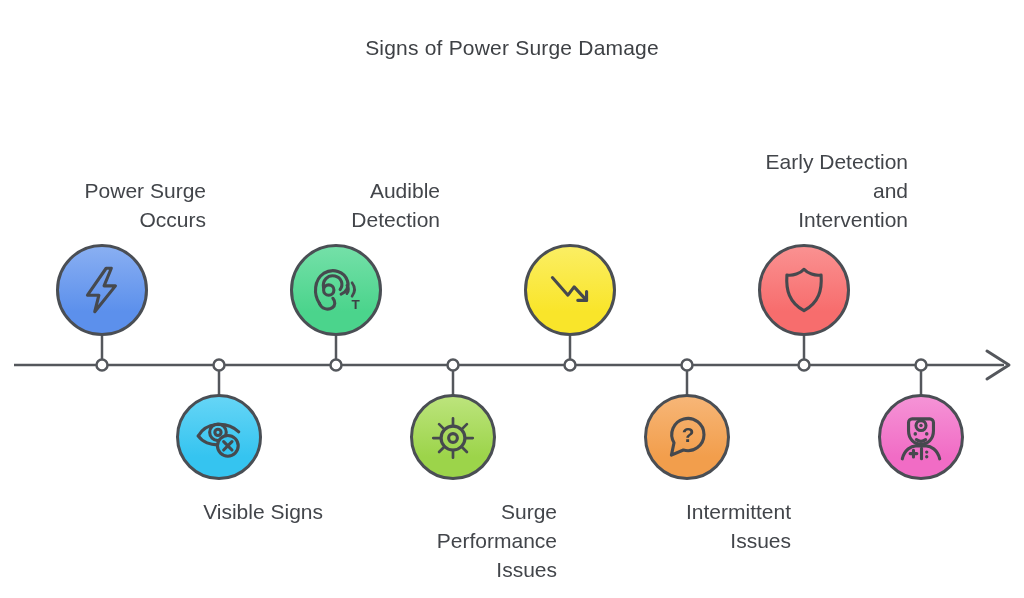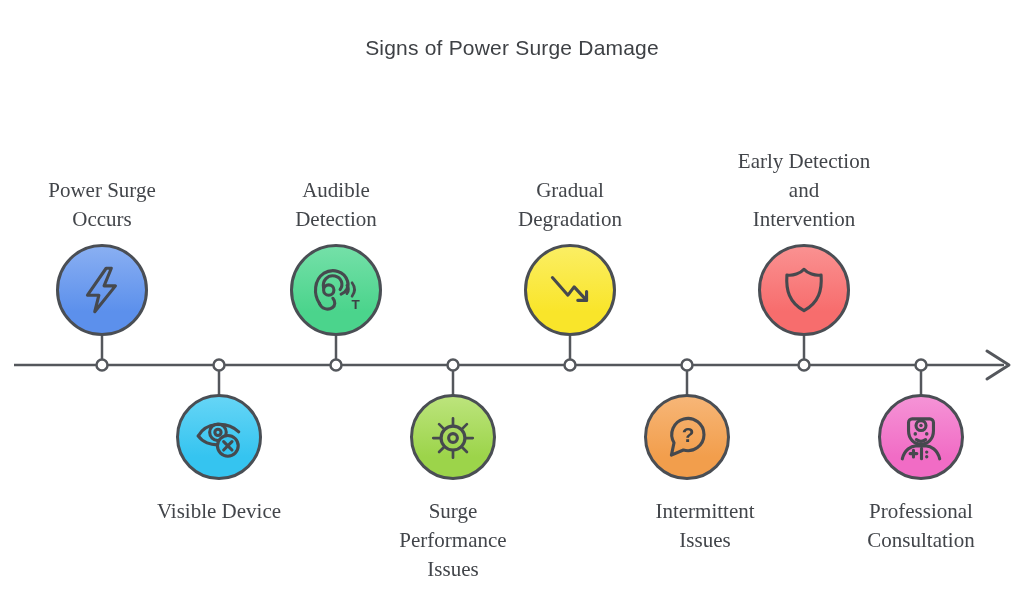--- a/index.html
+++ b/index.html
@@ -6,22 +6,22 @@
   .canvas{
     position:relative;width:1024px;height:598px;background:#ffffff;overflow:hidden;
     font-family:"Liberation Sans", sans-serif;
   }
   .title{
     position:absolute;top:17px;left:0;width:1024px;text-align:center;
     font-size:21px;color:#3e4145;letter-spacing:.2px;margin-top:19px;
   }
   .timeline-svg{position:absolute;top:0;left:0;width:1024px;height:598px;}
   .node-label{
-    position:absolute;width:208px;text-align:center;font-size:21px;line-height:29px;
-    color:#42454a;white-space:pre-line;font-family:Liberation Serif, serif;
+    position:absolute;width:208px;text-align:right;font-size:21px;line-height:29px;
+    color:#42454a;white-space:pre-line;
   }
   .node-label.above{bottom:364px;}
   .node-label.below{top:497px;}
   .node-circle{
     position:absolute;box-sizing:border-box;border:3px solid #4a4e54;border-radius:50%;
     display:flex;align-items:center;justify-content:center;
   }
   .node-circle.above{width:92px;height:92px;top:244px;}
   .node-circle.below{width:86px;height:86px;top:394px;}
   .icon{stroke:#46494e;fill:none;stroke-width:3;stroke-linecap:round;stroke-linejoin:round;}
@@ -59,21 +59,21 @@
   </svg>
 
   <div class="node-label above" style="left:-2px">Power Surge
 Occurs</div>
   <div class="node-circle above" style="left: 56px; background: linear-gradient(rgb(137, 175, 242) 0%, rgb(92, 144, 236) 75%);">
     <svg class="icon" width="58" height="58" viewBox="0 0 56 56">
       <path d="M32 7 L14 33 L25 33 L21 49 L41 24 L30 24 L37 7 Z"></path>
     </svg>
   </div>
 
-  <div class="node-label below" style="left:115px">Visible Device</div>
+  <div class="node-label below" style="left:115px">Visible Signs</div>
   <div class="node-circle below" style="left: 176px; background: linear-gradient(rgb(101, 213, 246) 0%, rgb(53, 196, 240) 75%);">
     <svg class="icon" width="54" height="54" viewBox="0 0 52 52">
       <path d="M6 25 C13 12 33 10 45 21"></path>
       <path d="M6 25 C10 31 18 34 26 33.5"></path>
       <circle cx="25" cy="21.5" r="8"></circle>
       <circle cx="25" cy="21.5" r="3"></circle>
       <circle cx="34.5" cy="34.5" r="10" fill="#35C4F0"></circle>
       <path d="M30.5 30.5 L38.5 38.5 M38.5 30.5 L30.5 38.5"></path>
     </svg>
   </div>
@@ -97,49 +97,45 @@
 Issues</div>
   <div class="node-circle below" style="left: 410px; background: linear-gradient(rgb(188, 228, 124) 0%, rgb(156, 212, 74) 75%);">
     <svg class="icon" width="54" height="54" viewBox="0 0 52 52">
       <circle cx="26" cy="27" r="11.5"></circle>
       <circle cx="26" cy="27" r="4.2"></circle>
       <path d="M26 15.5 V8 M26 38.5 V46 M37.5 27 H45 M14.5 27 H7" stroke-width="2.6"></path>
       <path d="M34.1 18.9 L39.4 13.6 M17.9 18.9 L12.6 13.6 M34.1 35.1 L39.4 40.4 M17.9 35.1 L12.6 40.4" stroke-width="2.6"></path>
     </svg>
   </div>
 
-  <div class="node-label above" style="left:466px">Gradual
-Degradation</div>
   <div class="node-circle above" style="left: 524px; background: linear-gradient(rgb(251, 238, 99) 0%, rgb(249, 229, 42) 75%);">
     <svg class="icon" width="58" height="58" viewBox="0 0 56 56">
       <path d="M11 16 L26 33 L32 25 L44 38"></path>
       <path d="M44 38 V29.5 M44 38 H35.5"></path>
     </svg>
   </div>
 
-  <div class="node-label below" style="left:601px">Intermittent
+  <div class="node-label below" style="left:583px">Intermittent
 Issues</div>
   <div class="node-circle below" style="left: 644px; background: linear-gradient(rgb(247, 182, 119) 0%, rgb(242, 158, 76) 75%);">
     <svg class="icon" width="54" height="54" viewBox="0 0 52 52">
       <path d="M13.5 31.5 A15.5 15.5 0 1 1 22.5 38.5 L11 43.5 Z"></path>
       <text x="27" y="31" text-anchor="middle" font-size="20" font-weight="600">?</text>
     </svg>
   </div>
 
   <div class="node-label above" style="left:700px">Early Detection
 and
 Intervention</div>
   <div class="node-circle above" style="left: 758px; background: linear-gradient(rgb(250, 145, 145) 0%, rgb(247, 109, 109) 75%);">
     <svg class="icon" width="58" height="58" viewBox="0 0 56 56">
       <path d="M28 8 C24.5 12 17.5 14.5 11.5 13.5 C10.5 28 13.5 40 28 48 C42.5 40 45.5 28 44.5 13.5 C38.5 14.5 31.5 12 28 8 Z"></path>
     </svg>
   </div>
 
-  <div class="node-label below" style="left:817px">Professional
-Consultation</div>
   <div class="node-circle below" style="left: 878px; background: linear-gradient(rgb(245, 147, 214) 0%, rgb(241, 108, 197) 75%);">
     <svg class="icon" width="54" height="54" viewBox="0 0 52 52" stroke-width="2.6">
       <path d="M17.5 8.5 h17 a3.5 3.5 0 0 1 3.5 3.5 v8 c0 8 -5.5 13 -12 13 s-12 -5 -12 -13 v-8 a3.5 3.5 0 0 1 3.5 -3.5 Z"></path>
       <circle cx="26" cy="15" r="4.8"></circle>
       <circle class="fillDark" cx="26" cy="15" r="1.7"></circle>
       <circle class="fillDark" cx="20.5" cy="23" r="1.7"></circle>
       <circle class="fillDark" cx="31.5" cy="23" r="1.7"></circle>
       <path d="M21.5 28.5 Q26 32 30.5 28.5"></path>
       <path d="M8 47 C10 38.5 16.5 34.5 21 34.5 L31 34.5 C35.5 34.5 42 38.5 44 47"></path>
       <path d="M26.5 37 V47"></path>

